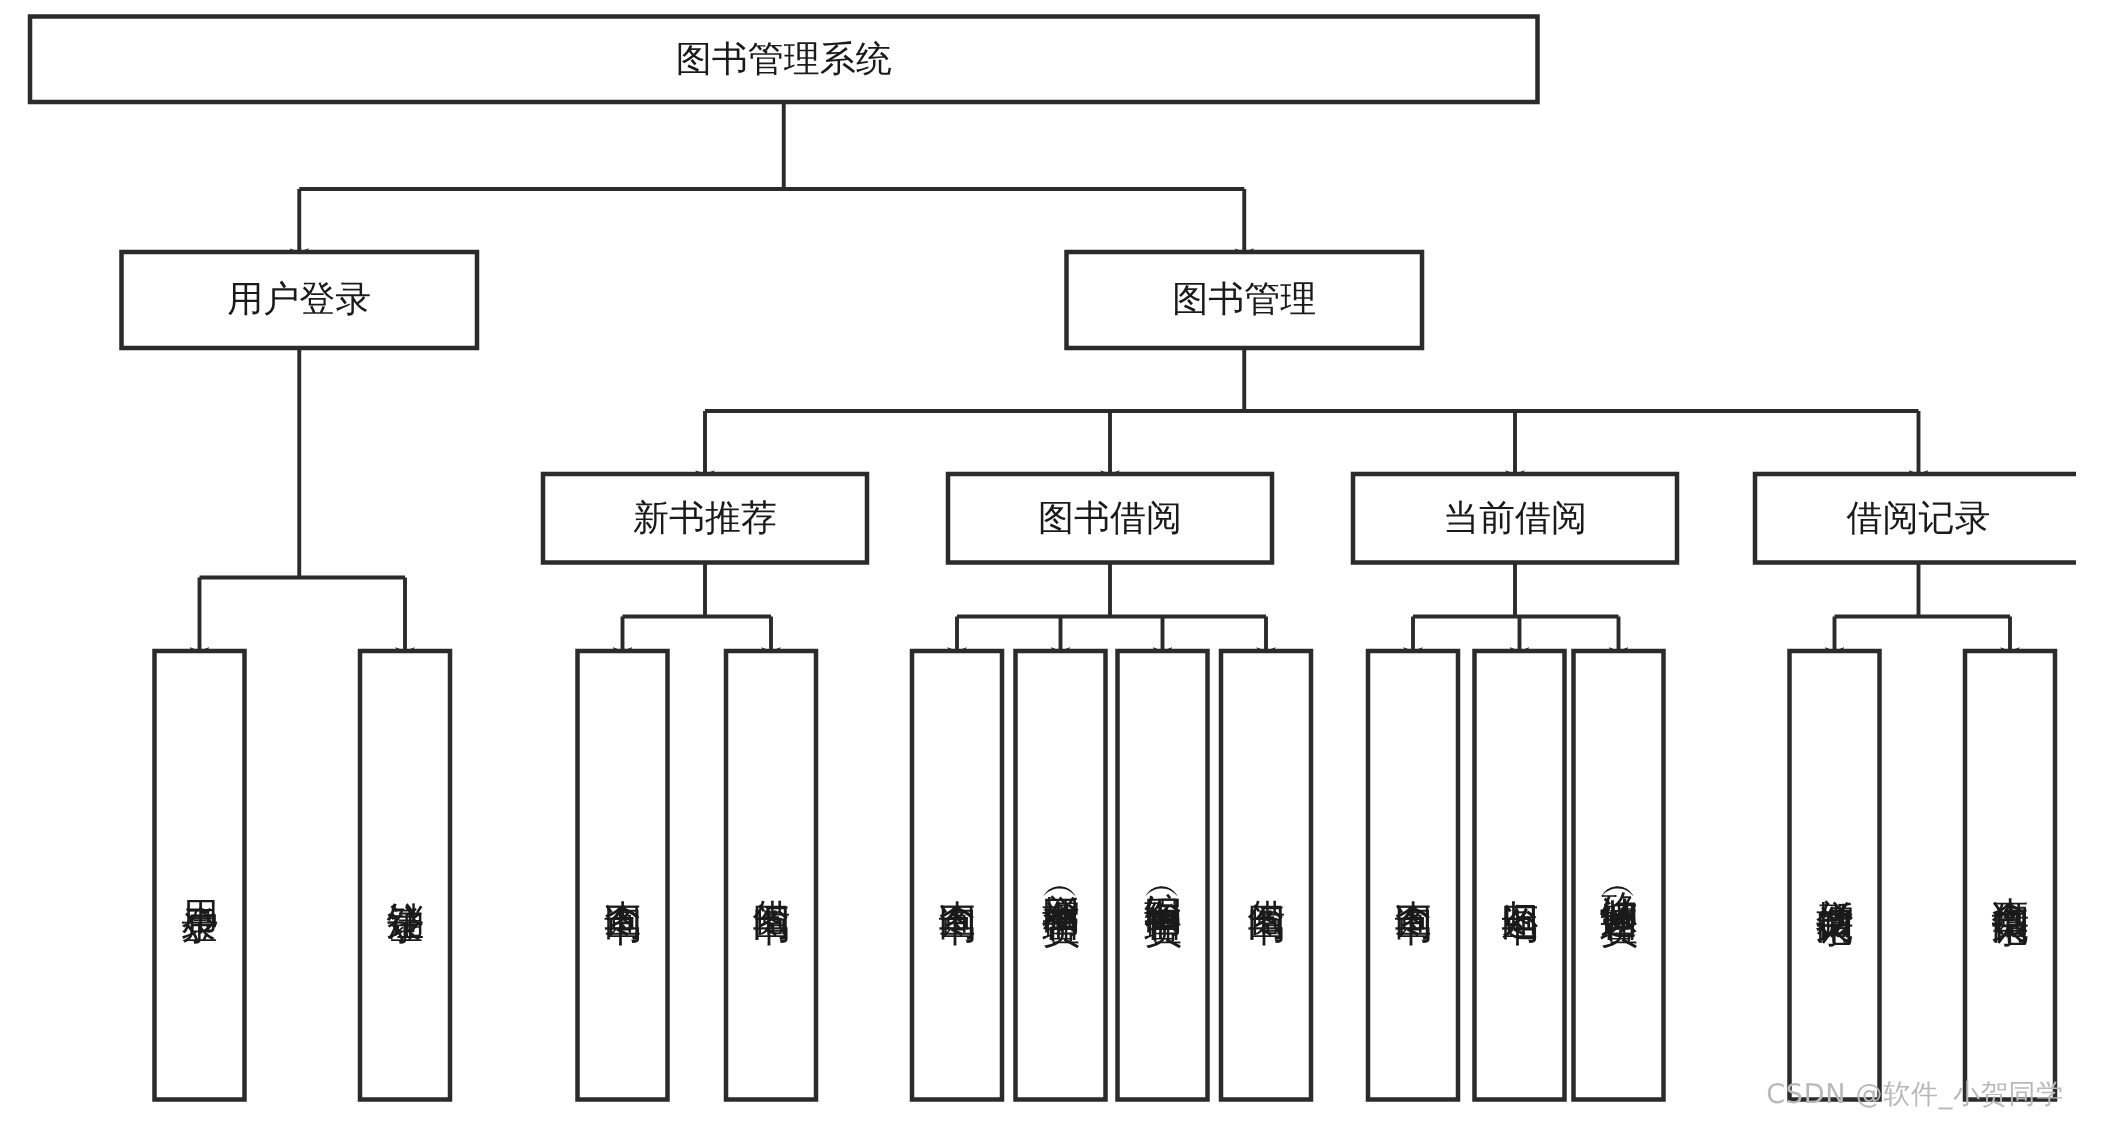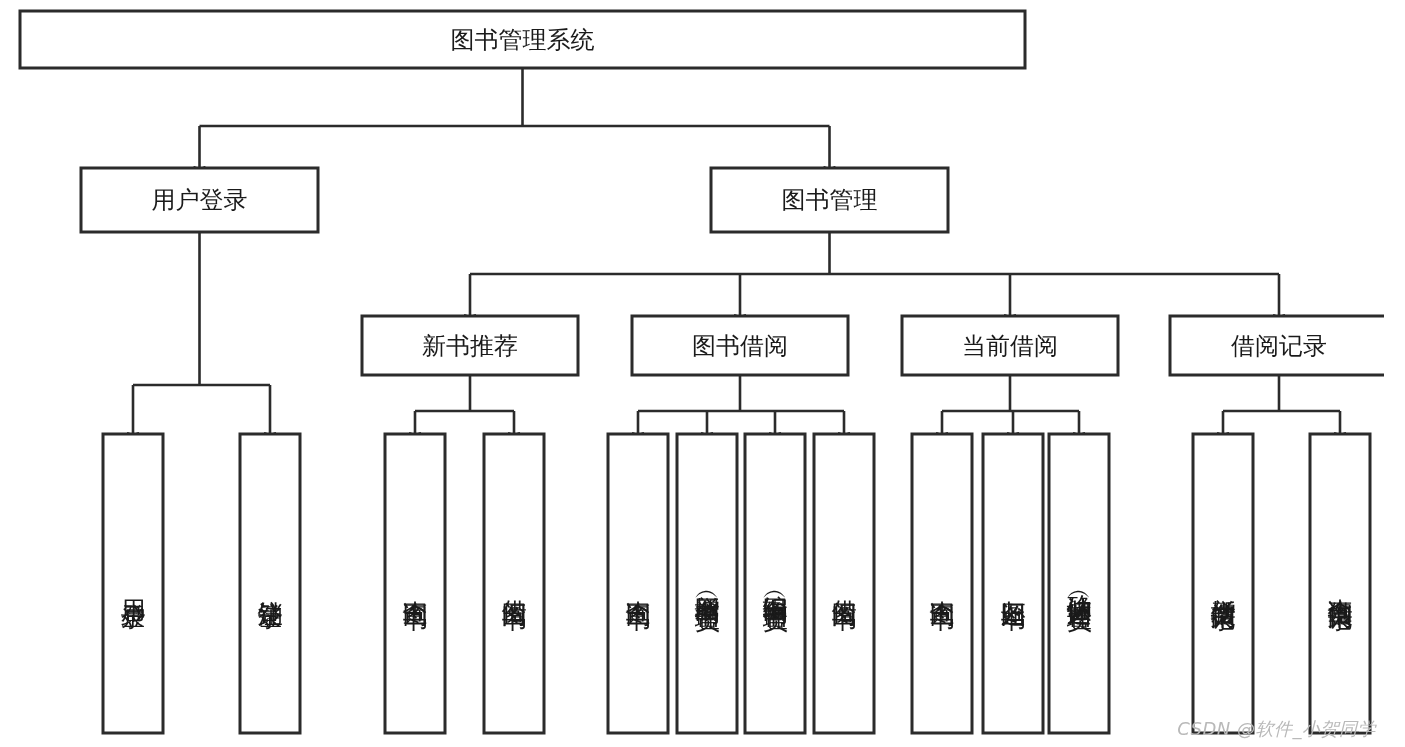--- a/index.html
+++ b/index.html
@@ -70,21 +70,20 @@
   }
   .watermark {
     position: absolute;
     right: 8px;
     bottom: 6px;
     font-family: "DejaVu Sans", "Liberation Sans", sans-serif;
     font-size: 18px;
     color: #b9b9b9;
     letter-spacing: 0.5px;
     white-space: nowrap;
-    font-style: italic;
   }
 </style>
 </head>
 <body>
 
 <div id="canvas">
 
   <svg id="diagram" viewBox="0 0 1405 747">
     <defs>
       <marker id="arrow" markerWidth="11" markerHeight="13" refX="1.5" refY="6.5" orient="auto" markerUnits="userSpaceOnUse">

